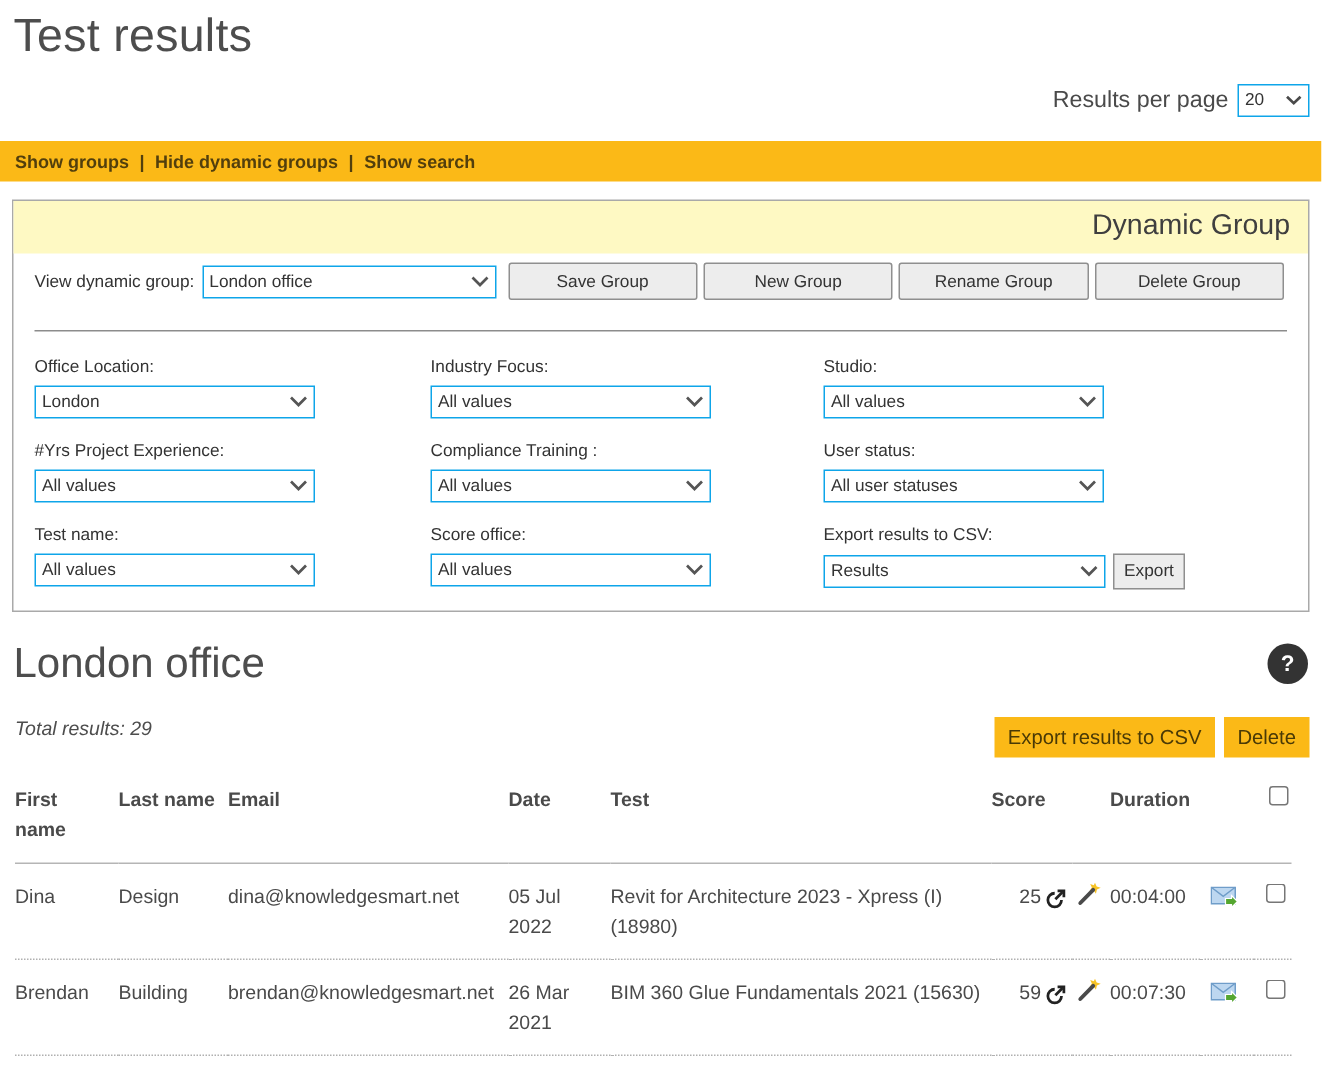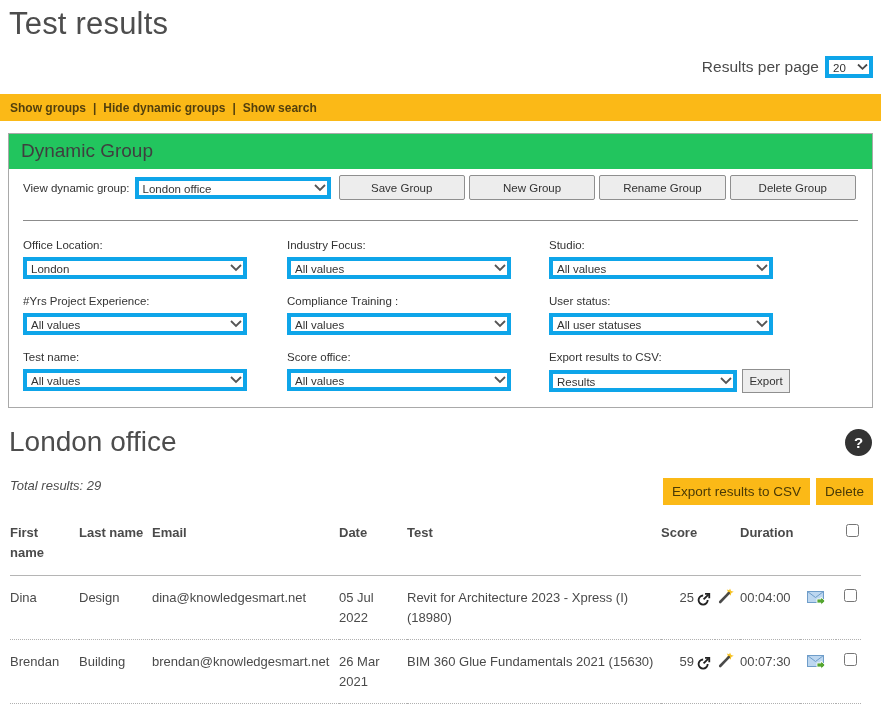--- a/index.html
+++ b/index.html
@@ -13,51 +13,51 @@
   
   .rpp-row { display:flex; justify-content:flex-end; align-items:center; margin:14px 8px 0 0; gap:6px; }
   .rpp-row .rpp-label { font-size:15.5px; color:#4a4a4a; }
 
   
   .sel-wrap { position:relative; display:inline-block; }
   .sel-wrap select {
     appearance:none; -webkit-appearance:none;
     font-family:"Liberation Sans","DejaVu Sans",sans-serif;
     font-size:11.5px; color:#333; background:#fff;
-    border:4px solid #0ea5e9; border-radius:0;
+    border:1px solid #0ea5e9; border-radius:0;
     height:22px; padding:2px 20px 2px 4px; width:100%;
   }
   .sel-wrap .chev { position:absolute; right:5px; top:50%; transform:translateY(-50%); pointer-events:none; line-height:0; }
   .rpp-sel { width:48px; }
 
   
   .toolbar { background:#FBB917; height:27px; margin-top:16px; display:flex; align-items:center; padding-left:10px;
              font-size:12px; font-weight:bold; color:#523F0D; }
   .toolbar .tlink { cursor:pointer; }
   .toolbar .sep { margin:0 7px; }
 
   
   .panel { border:1px solid #a9a9a9; margin:12px 8px 0 8px; background:#fff; }
-  .panel-header { background:#22c55e; color:#3f3f3f; font-size:19px; font-weight:300; padding:6px 12px 7px 12px; }
+  .panel-header { background:#fef9c3; color:#3f3f3f; font-size:19px; font-weight:300; padding:6px 12px 7px 24px;text-align:right; }
   .panel-body { padding:2px 8px 14px 8px; }
 
   .view-row { display:flex; align-items:center; margin:4px 0 20px 6px; }
   .view-row .view-label { font-size:11.5px; color:#333; margin-right:5px; white-space:nowrap; }
   .view-sel { width:196px; }
   .gbtns { display:flex; gap:4px; margin-left:8px; flex:1; padding-right:8px; }
   .gray-btn {
     flex:1; height:25px; font-size:11.5px; color:#333;
     background:#ededed; border:1px solid #8f8f8f; border-radius:2px; cursor:pointer;
     font-family:"Liberation Sans","DejaVu Sans",sans-serif;
   }
   .divider { border:none; border-top:1px solid #8c8c8c; margin:0 6px 18px 6px; }
 
   .filters-grid { display:grid; grid-template-columns:264px 262px 1fr; row-gap:16px; margin-left:6px; }
   .filter-block .f-label { font-size:11.5px; color:#333; margin-bottom:6px; }
-  .filter-sel { width:224px; }
+  .filter-sel { width:187px; }
   .export-line { display:flex; align-items:center; gap:5px; }
   .export-line .filter-sel { width:188px; }
   .export-btn { height:24px; width:48px; font-size:11.5px; color:#333; background:#ededed;
     border:1px solid #8f8f8f; border-radius:0; cursor:pointer; font-family:"Liberation Sans","DejaVu Sans",sans-serif; }
 
   
   .group-row { display:flex; align-items:center; justify-content:space-between; margin:18px 9px 0 9px; }
   .group-title { font-size:28px; font-weight:300; color:#4d4d4d; }
   .help-circle { width:27px; height:27px; border-radius:50%; background:#333; color:#fff; font-size:15px;
     font-weight:bold; display:flex; align-items:center; justify-content:center; cursor:pointer; }

